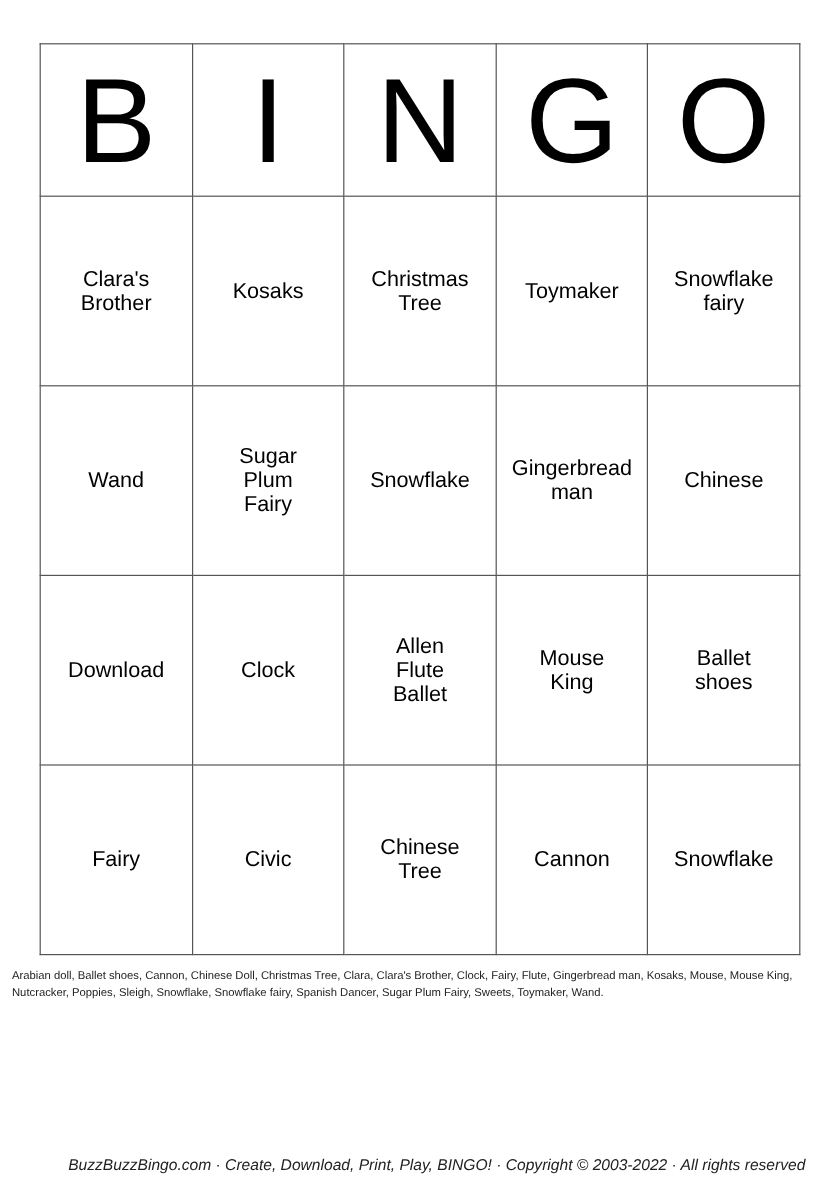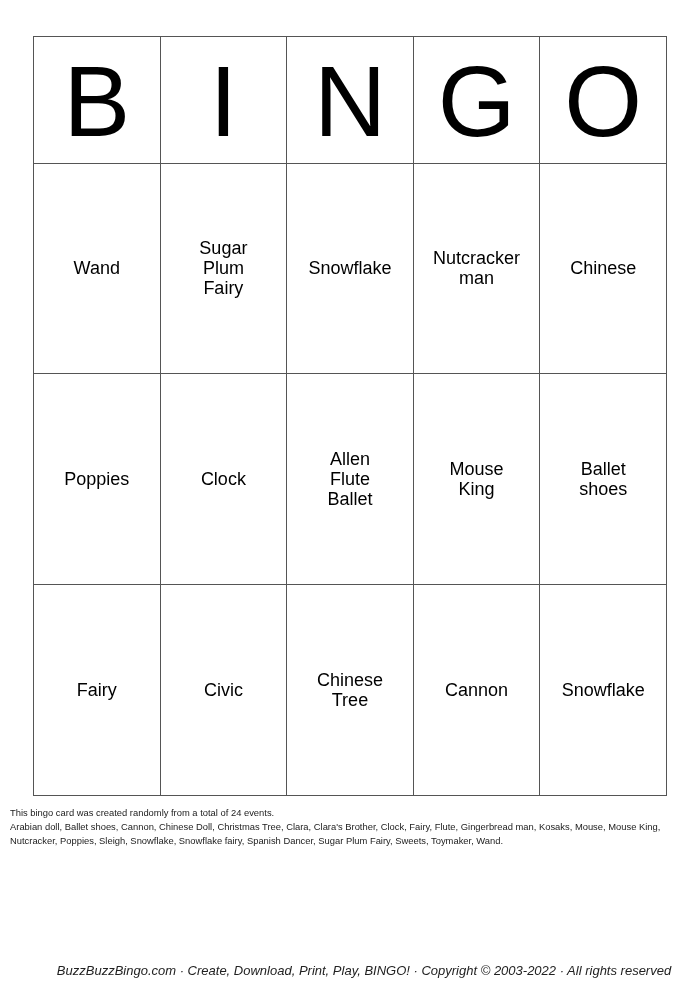--- a/index.html
+++ b/index.html
@@ -78,31 +78,41 @@
     <tr>
       <th>B</th>
       <th>I</th>
       <th>N</th>
       <th>G</th>
       <th>O</th>
     </tr>
   </thead>
   <tbody>
     <tr>
+      <td><span class="cell-text">Clara's
+Brother</span></td>
+      <td><span class="cell-text">Kosaks</span></td>
+      <td><span class="cell-text">Christmas
+Tree</span></td>
+      <td><span class="cell-text">Toymaker</span></td>
+      <td><span class="cell-text">Snowflake
+fairy</span></td>
+    </tr>
+    <tr>
       <td><span class="cell-text">Wand</span></td>
       <td><span class="cell-text">Sugar
 Plum
 Fairy</span></td>
       <td><span class="cell-text">Snowflake</span></td>
-      <td><span class="cell-text">Nutcracker
+      <td><span class="cell-text">Gingerbread
 man</span></td>
       <td><span class="cell-text">Chinese</span></td>
     </tr>
     <tr>
-      <td><span class="cell-text">Poppies</span></td>
+      <td><span class="cell-text">Download</span></td>
       <td><span class="cell-text">Clock</span></td>
       <td><span class="cell-text">Allen
 Flute
 Ballet</span></td>
       <td><span class="cell-text">Mouse
 King</span></td>
       <td><span class="cell-text">Ballet
 shoes</span></td>
     </tr>
     <tr>
@@ -110,19 +120,18 @@
       <td><span class="cell-text">Civic</span></td>
       <td><span class="cell-text">Chinese
 Tree</span></td>
       <td><span class="cell-text">Cannon</span></td>
       <td><span class="cell-text">Snowflake</span></td>
     </tr>
   </tbody>
 </table>
 
 <div class="note">
-  <p>This bingo card was created randomly from a total of 24 events.</p>
   <p>Arabian doll, Ballet shoes, Cannon, Chinese Doll, Christmas Tree, Clara, Clara's Brother, Clock, Fairy, Flute, Gingerbread man, Kosaks, Mouse, Mouse King, Nutcracker, Poppies, Sleigh, Snowflake, Snowflake fairy, Spanish Dancer, Sugar Plum Fairy, Sweets, Toymaker, Wand.</p>
 </div>
 
 <div class="footer">
   <span class="site">BuzzBuzzBingo.com · Create, Download, Print, Play, BINGO! · Copyright © 2003-2022 · All rights reserved</span>
 </div>
 
 </body></html>

